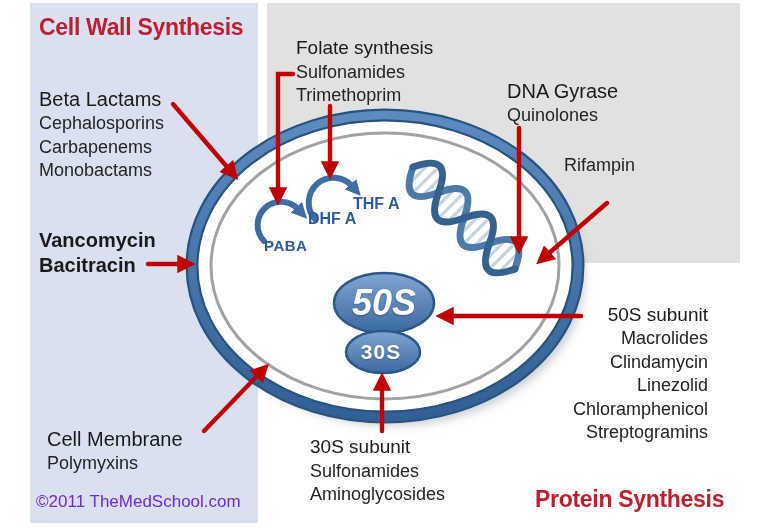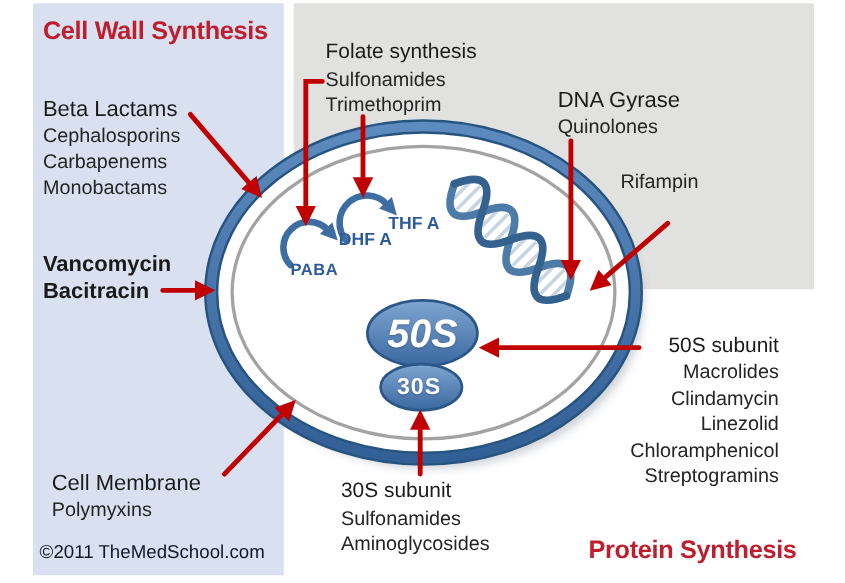--- a/index.html
+++ b/index.html
@@ -25,21 +25,21 @@
   .blk-folate .hd{font-size:19px;line-height:27px;}
   .blk-folate .items div{line-height:23px;}
   .blk-gyrase{left:507px;top:78px;}
   .blk-rnapol{left:564px;top:154px;}
   .blk-rnapol .hd{font-size:19px;}
   .blk-50s{right:60px;top:302px;text-align:right;}
   .blk-50s .hd{font-size:19px;line-height:25px;}
   .blk-30s{left:290px;top:434px;margin-left:20px;}
   .blk-30s .hd{font-size:19px;line-height:26px;}
   .blk-30s .items div{line-height:23px;}
-  .copyright{left:36px;top:492px;font-size:17px;color:#0f172a;}
+  .copyright{left:36px;top:492px;font-size:17px;color:#6d28d9;}
   .blue-lbl{font-weight:bold;color:#2d5b9b;}
   .t-paba{left:264px;top:237px;font-size:15px;letter-spacing:0.5px;}
   .t-dhfa{left:308px;top:210px;font-size:16px;}
   .t-thfa{left:353px;top:184px;font-size:16px;margin-top:11px;}
   .ribo-lbl{position:absolute;text-align:center;color:#ffffff;font-weight:bold;text-shadow:0 1px 2px rgba(0,0,0,0.25);}
   .t-50s-label{left:334px;top:280px;width:100px;font-size:36px;line-height:46px;font-style:italic;}
   .t-30s-label{left:347px;top:339px;width:68px;font-size:21px;line-height:25px;letter-spacing:1px;}
 </style>
 </head>
 <body>

